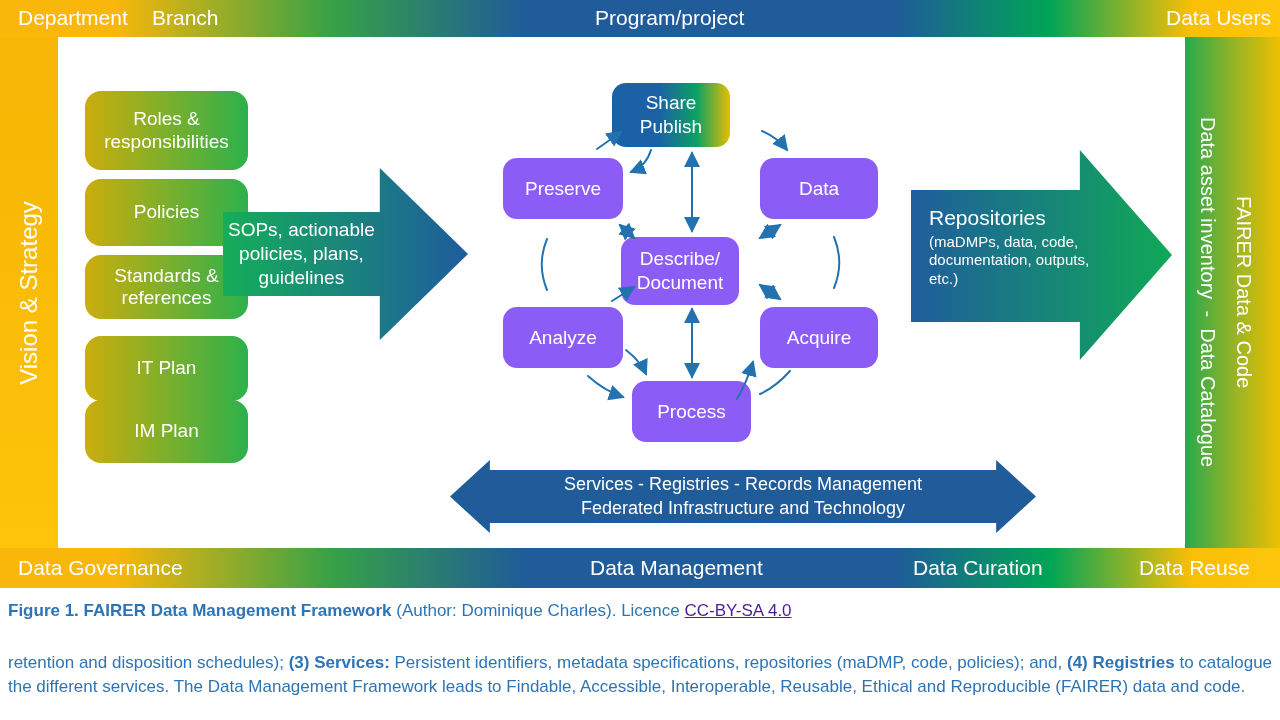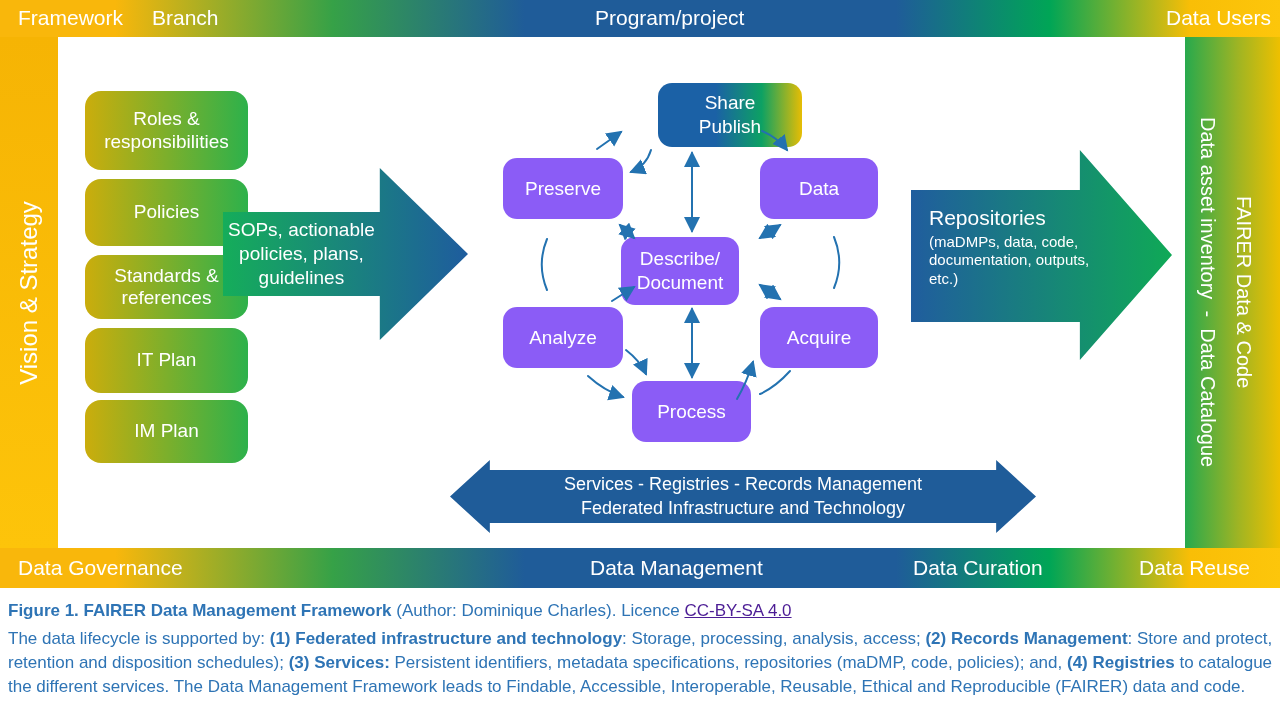--- a/index.html
+++ b/index.html
@@ -65,41 +65,41 @@
   .cap{position:absolute;left:8px;color:#2E74B5;font-size:17px;white-space:nowrap;}
   .cap b{font-weight:700;}
   .cap .link{color:#4c1d95;text-decoration:underline;cursor:pointer;}
 </style>
 </head>
 <body>
 
 <div class="stage">
 
   <div class="hbar topbar">
-    <span style="left:18px">Framework</span>
+    <span style="left:18px">Department</span>
     <span style="left:152px">Branch</span>
     <span style="left:595px">Program/project</span>
     <span style="left:1166px">Data Users</span>
   </div>
 
   <div class="left-rail">
     <span class="vlabel">Vision &amp; Strategy</span>
   </div>
 
   <div class="gbox" style="top:91px;height:79px;">Roles &amp; responsibilities</div>
   <div class="gbox" style="top:179px;height:67px;">Policies</div>
   <div class="gbox" style="top:255px;height:64px;">Standards &amp; references</div>
-  <div class="gbox" style="top:328px;height:65px;">IT Plan</div>
+  <div class="gbox" style="top:336px;height:65px;">IT Plan</div>
   <div class="gbox" style="top:400px;height:63px;">IM Plan</div>
 
   <div class="sops-arrow">
     <div class="txt">SOPs, actionable policies, plans, guidelines</div>
   </div>
 
-  <div class="node share" style="left:658px;top:83px;width:144px;height:64px;">Share
+  <div class="node share" style="left:612px;top:83px;width:118px;height:64px;">Share
 Publish</div>
   <div class="node" style="left:503px;top:158px;width:120px;height:61px;">Preserve</div>
   <div class="node" style="left:760px;top:158px;width:118px;height:61px;">Data</div>
   <div class="node" style="left:621px;top:237px;width:118px;height:68px;">Describe/
 Document</div>
   <div class="node" style="left:503px;top:307px;width:120px;height:61px;">Analyze</div>
   <div class="node" style="left:760px;top:307px;width:118px;height:61px;">Acquire</div>
   <div class="node" style="left:632px;top:381px;width:119px;height:61px;">Process</div>
 
   <svg class="arrows-svg" width="460" height="390" viewBox="440 70 460 390">
@@ -150,23 +150,20 @@
   <div class="hbar bottombar">
     <span style="left:18px">Data Governance</span>
     <span style="left:590px">Data Management</span>
     <span style="left:913px">Data Curation</span>
     <span style="left:1139px">Data Reuse</span>
   </div>
 
   <div class="cap" style="top:601px">
     <b>Figure 1. FAIRER Data Management Framework</b><span> (Author: Dominique Charles). Licence </span><span class="link">CC-BY-SA 4.0</span>
   </div>
-  <div class="cap" style="top:629px">
-    <span>The data lifecycle is supported by: </span><b>(1) Federated infrastructure and technology</b><span>: Storage, processing, analysis, access; </span><b>(2) Records Management</b><span>: Store and protect,</span>
-  </div>
   <div class="cap" style="top:653px">
     <span>retention and disposition schedules); </span><b>(3) Services:</b><span> Persistent identifiers, metadata specifications, repositories (maDMP, code, policies); and, </span><b>(4) Registries</b><span> to catalogue</span>
   </div>
   <div class="cap" style="top:677px">
     <span>the different services. The Data Management Framework leads to Findable, Accessible, Interoperable, Reusable, Ethical and Reproducible (FAIRER) data and code.</span>
   </div>
 
 </div>
 
 </body></html>

